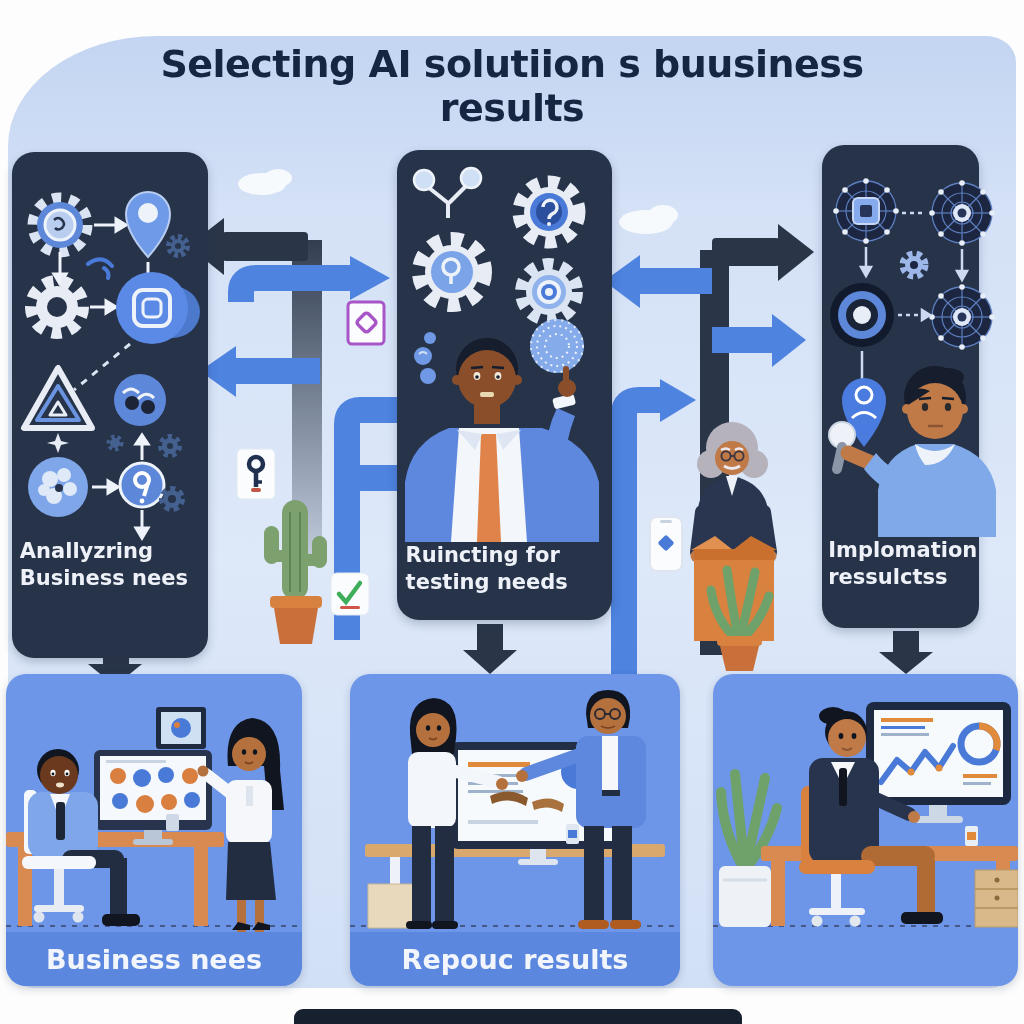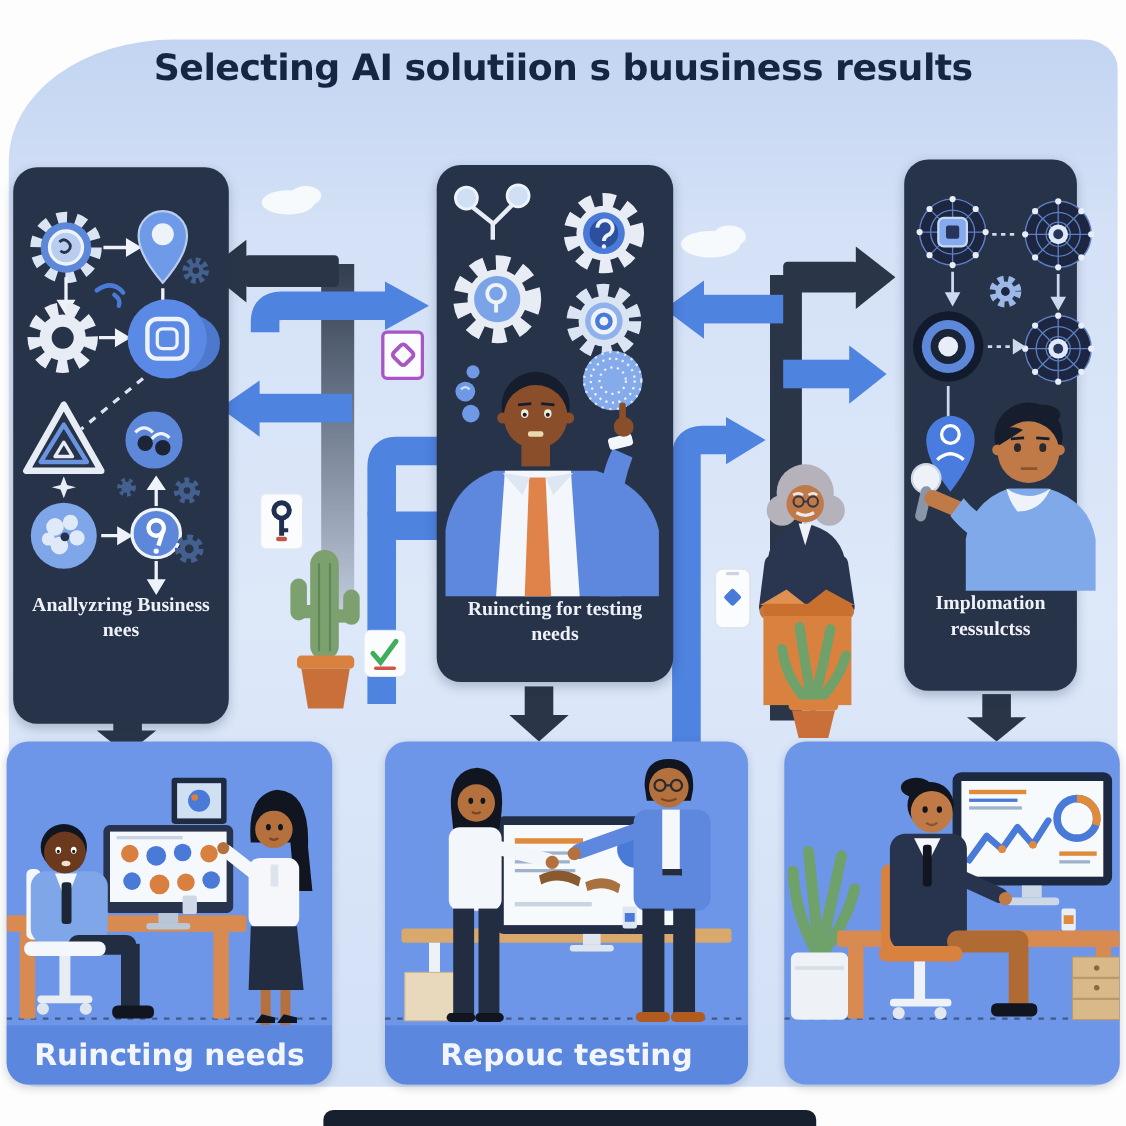--- a/index.html
+++ b/index.html
@@ -2,26 +2,26 @@
 <html><head>
 <meta charset="utf-8">
 <style>
   html,body{margin:0;padding:0;background:#fff;}
   .canvas{position:relative;width:1024px;height:1024px;background:#fdfdfd;overflow:hidden;
           font-family:"DejaVu Sans","Liberation Sans",sans-serif;}
   .main-card{position:absolute;left:8px;top:36px;width:1008px;height:952px;
     border-radius:150px 30px 26px 26px / 110px 26px 26px 26px;
     background:linear-gradient(180deg,#c3d5f2 0%,#d4e1f6 18%,#dde8f9 55%,#d2e0f6 100%);z-index:1;}
   .title{position:absolute;left:120px;top:42px;width:784px;text-align:center;z-index:6;
-    font-size:33px;font-weight:bold;color:#152642;letter-spacing:-0.5px;}
+    font-size:38px;font-weight:bold;color:#152642;letter-spacing:-0.5px;}
   .connectors{position:absolute;left:0;top:0;z-index:2;}
   .panel{position:absolute;background:#273349;border-radius:22px;z-index:3;
     box-shadow:0 4px 10px rgba(30,45,80,.25);}
-  .panel-label{position:absolute;left:4%;width:92%;text-align:center;z-index:4;
-    font-size:18px;font-weight:bold;color:#eef2f8;line-height:1.3;font-family:Liberation Serif, serif;}
+  .panel-label{position:absolute;left:4%;width:92%;z-index:4;
+    font-size:21px;font-weight:bold;color:#eef2f8;line-height:1.3;}
   .panel svg{position:absolute;left:0;top:0;}
   .scene{position:absolute;background:#6d96e8;border-radius:20px;z-index:3;overflow:hidden;
     box-shadow:0 3px 8px rgba(30,45,80,.2);}
   .scene svg{position:absolute;left:0;top:0;}
   .caption-band{position:absolute;left:0;bottom:0;width:100%;height:54px;background:#5b87de;
     border-radius:0 0 20px 20px;display:flex;align-items:center;justify-content:center;
     font-size:27px;font-weight:bold;color:#f2f6fc;z-index:2;}
   .deco{position:absolute;z-index:4;}
   .bottom-bar{position:absolute;left:294px;top:1009px;width:448px;height:15px;
     background:#17202f;border-radius:9px 9px 0 0;z-index:5;}
@@ -497,21 +497,21 @@
         <rect x="220" y="106" width="46" height="64" rx="10" fill="#f5f7fa"></rect>
         <rect x="240" y="112" width="7" height="20" fill="#dde4ee"></rect>
         <path d="M 222 168 L 264 168 L 270 226 L 220 226 Z" fill="#232d42"></path>
         <rect x="231" y="226" width="9" height="32" fill="#b5713d"></rect>
         <rect x="249" y="226" width="9" height="32" fill="#b5713d"></rect>
         <path d="M 226 256 L 244 256 L 244 251 L 232 248 Z" fill="#10151f"></path>
         <path d="M 246 256 L 264 256 L 264 251 L 252 248 Z" fill="#10151f"></path>
       </g>
     </svg>
     <div class="caption-band">
-      <span>Ruincting needs</span>
+      <span>Business nees</span>
     </div>
   </div>
 
   <div class="scene" style="left:350px;top:674px;width:330px;height:312px;">
     <svg width="330" height="258">
       <line x1="0" y1="252" x2="330" y2="252" stroke="#44598a" stroke-width="2" stroke-dasharray="5 6"></line>
       <g>
         <rect x="15" y="170" width="300" height="13" rx="3" fill="#d9a86c"></rect>
         <rect x="40" y="183" width="10" height="69" fill="#eef2f8"></rect>
         <rect x="272" y="183" width="10" height="69" fill="#eef2f8"></rect>
@@ -562,21 +562,21 @@
         <line x1="232" y1="80" x2="176" y2="100" stroke="#5d88dd" stroke-width="14" stroke-linecap="round"></line>
         <circle cx="172" cy="102" r="6" fill="#b5713d"></circle>
         <rect x="252" y="116" width="18" height="6" fill="#232d42"></rect>
         <rect x="234" y="152" width="20" height="96" fill="#232d42"></rect>
         <rect x="262" y="152" width="20" height="96" fill="#232d42"></rect>
         <rect x="228" y="246" width="31" height="9" rx="4.5" fill="#b05c20"></rect>
         <rect x="260" y="246" width="31" height="9" rx="4.5" fill="#b05c20"></rect>
       </g>
     </svg>
     <div class="caption-band">
-      <span>Repouc testing</span>
+      <span>Repouc results</span>
     </div>
   </div>
 
   <div class="scene" style="left:713px;top:674px;width:305px;height:312px;">
     <svg width="305" height="258">
       <line x1="0" y1="252" x2="305" y2="252" stroke="#44598a" stroke-width="2" stroke-dasharray="5 6"></line>
       <g>
         <path d="M 32 196 Q 10 160 8 118" fill="none" stroke="#6fa16b" stroke-width="10" stroke-linecap="round"></path>
         <path d="M 32 196 Q 26 140 22 100" fill="none" stroke="#6fa16b" stroke-width="10" stroke-linecap="round"></path>
         <path d="M 32 196 Q 44 140 52 104" fill="none" stroke="#6fa16b" stroke-width="10" stroke-linecap="round"></path>

